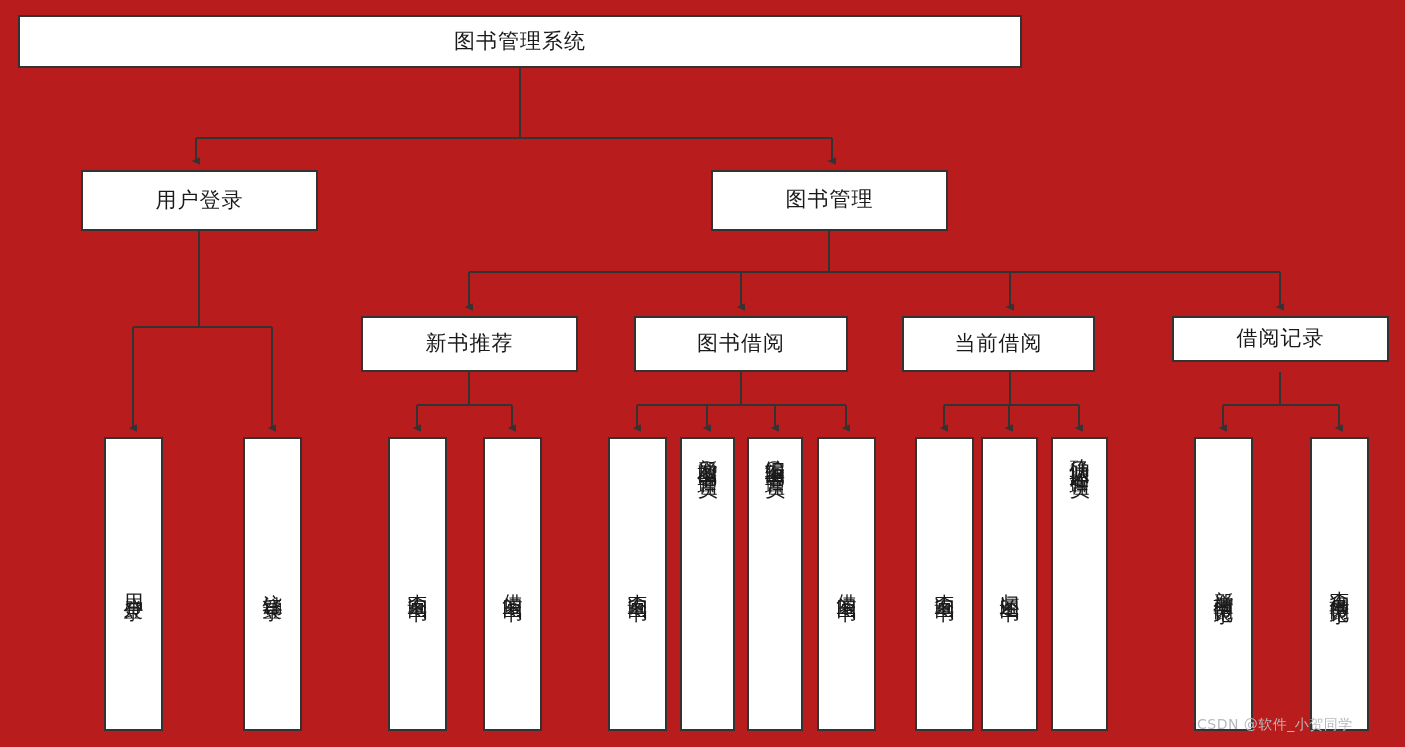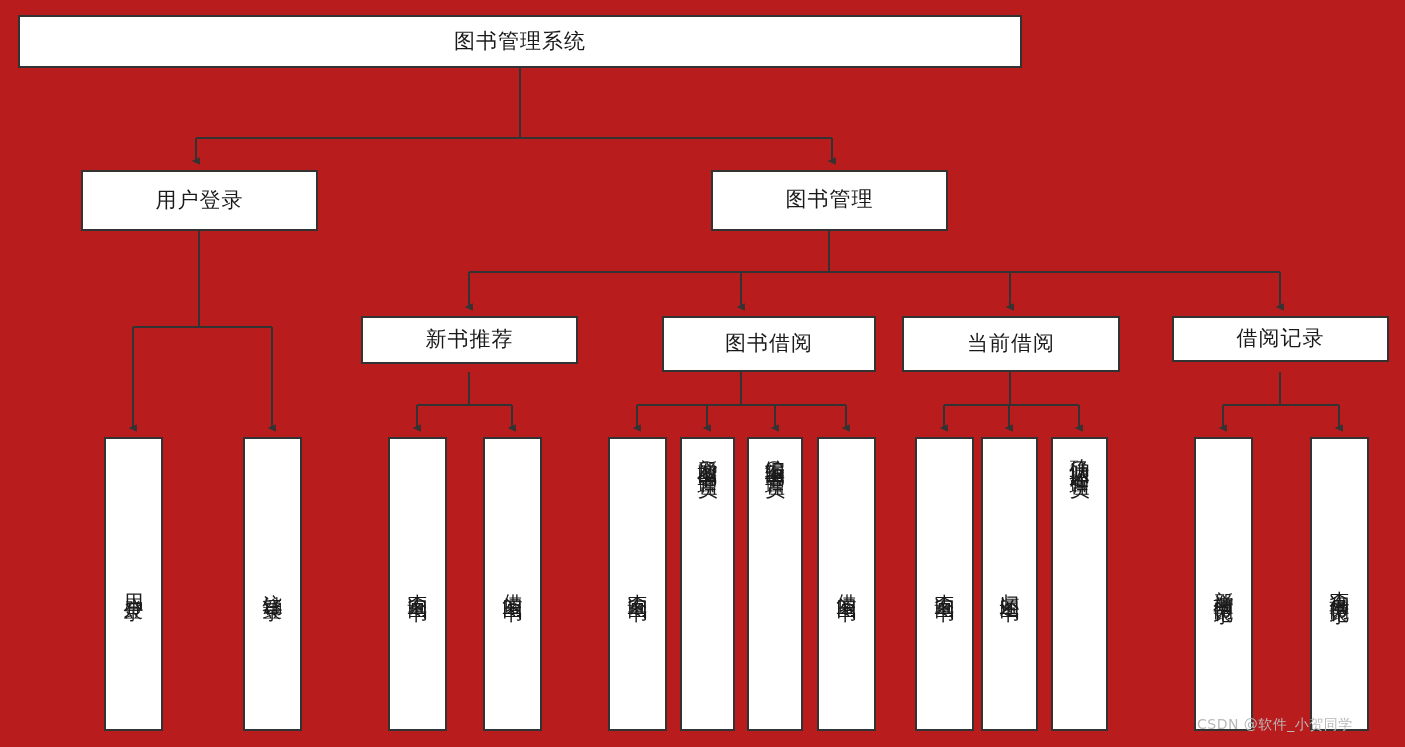--- a/index.html
+++ b/index.html
@@ -126,27 +126,27 @@
     <span class="node-label">图书管理系统</span>
   </div>
 
   <div class="node horizontal" style="left: 81px; top: 170px; width: 237px; height: 61px; border-color: rgb(51, 51, 51); background: rgb(255, 255, 255); color: rgb(26, 26, 26);">
     <span class="node-label">用户登录</span>
   </div>
   <div class="node horizontal" style="left: 711px; top: 170px; width: 237px; height: 61px; border-color: rgb(51, 51, 51); background: rgb(255, 255, 255); color: rgb(26, 26, 26); font-family: Liberation Mono, monospace;">
     <span class="node-label">图书管理</span>
   </div>
 
-  <div class="node horizontal" style="left: 361px; top: 316px; width: 217px; height: 48px; border-color: rgb(51, 51, 51); background: rgb(255, 255, 255); color: rgb(26, 26, 26);">
+  <div class="node horizontal" style="left: 361px; top: 316px; width: 217px; height: 56px; border-color: rgb(51, 51, 51); background: rgb(255, 255, 255); color: rgb(26, 26, 26);">
     <span class="node-label">新书推荐</span>
   </div>
-  <div class="node horizontal" style="left: 662px; top: 316px; width: 214px; height: 56px; border-color: rgb(51, 51, 51); background: rgb(255, 255, 255); color: rgb(26, 26, 26);">
+  <div class="node horizontal" style="left: 634px; top: 316px; width: 214px; height: 56px; border-color: rgb(51, 51, 51); background: rgb(255, 255, 255); color: rgb(26, 26, 26);">
     <span class="node-label">图书借阅</span>
   </div>
-  <div class="node horizontal" style="left: 902px; top: 316px; width: 218px; height: 56px; border-color: rgb(51, 51, 51); background: rgb(255, 255, 255); color: rgb(26, 26, 26);">
+  <div class="node horizontal" style="left: 902px; top: 316px; width: 193px; height: 56px; border-color: rgb(51, 51, 51); background: rgb(255, 255, 255); color: rgb(26, 26, 26);">
     <span class="node-label">当前借阅</span>
   </div>
   <div class="node horizontal" style="left: 1172px; top: 316px; width: 217px; height: 46px; border-color: rgb(51, 51, 51); background: rgb(255, 255, 255); color: rgb(26, 26, 26);">
     <span class="node-label">借阅记录</span>
   </div>
 
   <div class="node vertical centered" style="left: 104px; top: 437px; width: 59px; height: 294px; border-color: rgb(51, 51, 51); background: rgb(255, 255, 255); color: rgb(26, 26, 26);">
     <span class="node-label">用户登录</span>
   </div>
   <div class="node vertical centered" style="left: 243px; top: 437px; width: 59px; height: 294px; border-color: rgb(51, 51, 51); background: rgb(255, 255, 255); color: rgb(26, 26, 26);">

